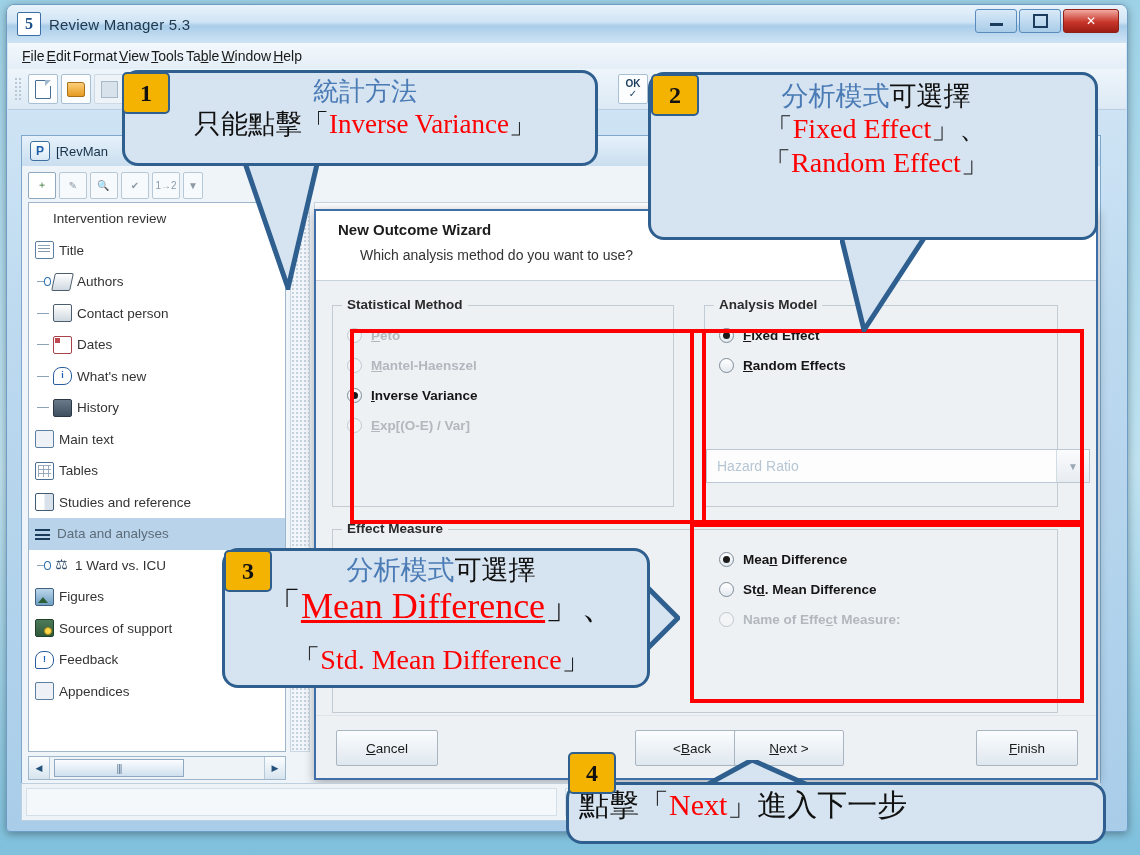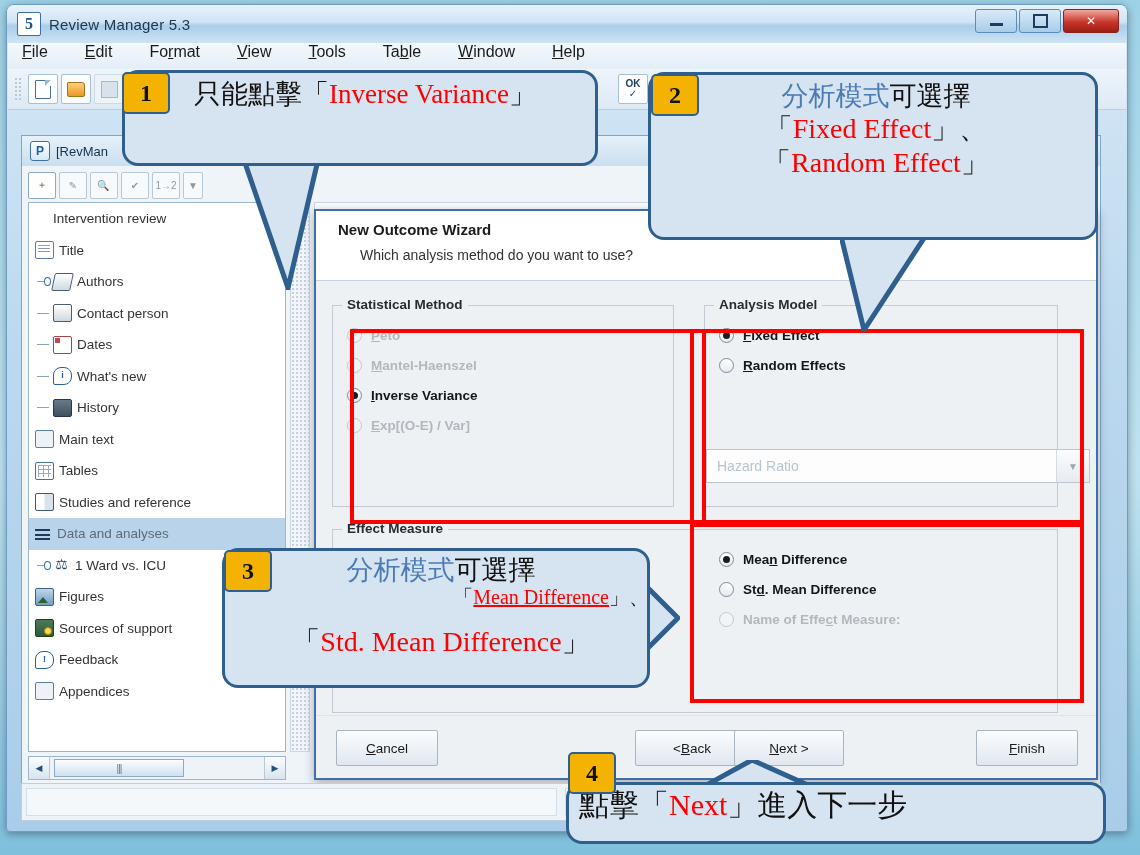--- a/index.html
+++ b/index.html
@@ -51,22 +51,22 @@
     border:1px solid #8e2017;color:#fff;font-weight:bold;
   }
   .winbtn .minglyph{display:block;width:13px;height:3px;background:#1b3c5c;margin-top:6px;}
   .winbtn .maxglyph{display:block;width:11px;height:10px;border:2px solid #1b3c5c;}
 
   
   #menubar{
     position:absolute;left:1px;top:38px;right:1px;height:26px;
     background:linear-gradient(180deg,#f3f8fc,#e4eef7);
     border-bottom:1px solid #c3d6e6;
-    display:flex;align-items:flex-start;padding-left:14px;gap:37px;
-    font-size:16px;color:#1a1a1a;
+    display:flex;align-items:center;padding-left:14px;gap:2px;
+    font-size:14px;color:#1a1a1a;
   }
   #menubar span u{text-decoration:underline;}
 
   
   #toolbar{
     position:absolute;left:1px;top:64px;right:1px;height:40px;
     background:linear-gradient(180deg,#eef5fb,#dce9f4);
     border-bottom:1px solid #b9cee0;
     display:flex;align-items:center;padding-left:6px;gap:3px;
   }
@@ -297,21 +297,21 @@
   #c2l1{font-size:27px;}
   #c2l2{font-size:28px;margin-top:1px;}
   #c2l3{font-size:28px;margin-top:1px;}
   #badge2{left:651px;top:74px;}
   #tail2{left:840px;top:232px;width:90px;height:100px;}
 
   
   #callout3{left:222px;top:548px;width:428px;height:140px;}
   #c3text{position:absolute;left:8px;top:4px;width:416px;text-align:center;}
   #c3l1{font-size:27px;}
-  #c3l2{font-size:20px;margin-top:0px;text-align:right;}
+  #c3l2{font-size:36px;margin-top:0px;}
   #c3l3{font-size:28px;margin-top:16px;}
   #badge3{left:224px;top:550px;}
   #tail3{left:640px;top:578px;width:40px;height:80px;}
 
   
   #callout4{left:566px;top:782px;width:540px;height:62px;}
   #c4text{position:absolute;left:10px;top:3px;width:520px;text-align:left;font-size:30px;white-space:nowrap;}
   #badge4{left:568px;top:752px;}
   #tail4{left:690px;top:760px;width:140px;height:36px;}
 </style>
@@ -584,20 +584,21 @@
 </svg>
 <svg id="tail3" class="tail" viewBox="0 0 40 80">
   <polygon points="0,2 38,40 0,78" fill="#d6e3f0" stroke="#2e5f8f" stroke-width="5"></polygon>
 </svg>
 <svg id="tail4" class="tail" viewBox="0 0 140 36">
   <polygon points="0,34 62,0 138,34" fill="#d6e3f0" stroke="#2e5f8f" stroke-width="5"></polygon>
 </svg>
 
 <div class="callout" id="callout1">
   <div id="c1text" class="ctext">
+    <div id="c1l1"><span class="cn">統計方法</span></div>
     <div id="c1l2">
       <span class="ck">只能點擊「</span><span class="cr">Inverse Variance</span><span class="ck">」</span>
     </div>
   </div>
 </div>
 <div class="badge" id="badge1">1</div>
 
 <div class="callout" id="callout2">
   <div id="c2text" class="ctext">
     <div id="c2l1">

